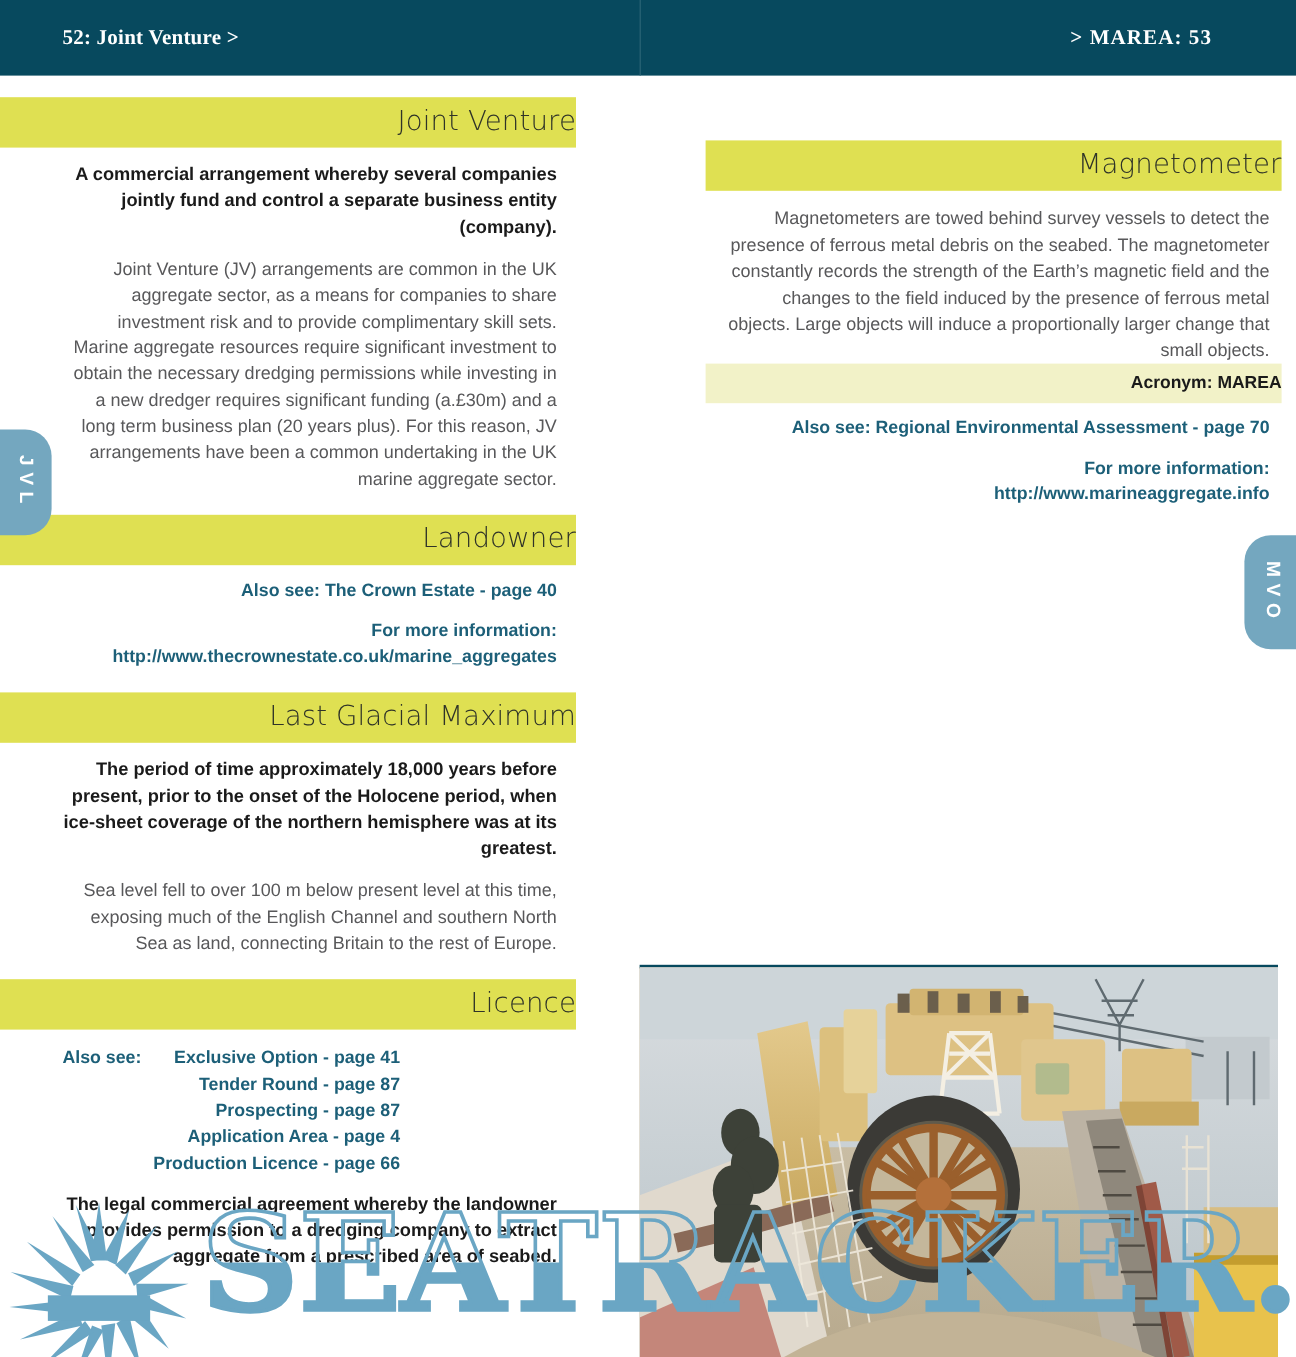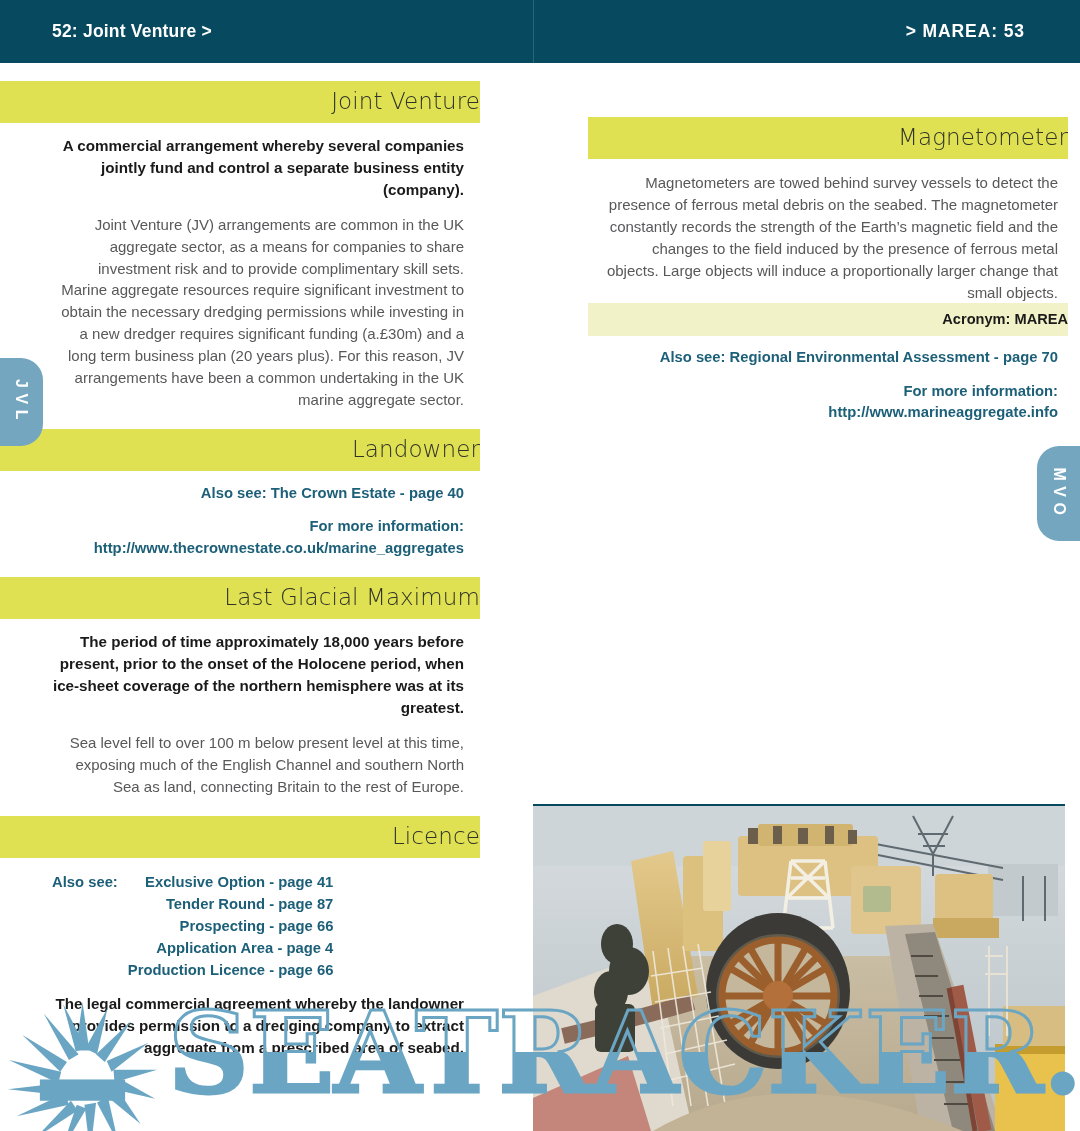--- a/index.html
+++ b/index.html
@@ -21,31 +21,32 @@
   }
 
   
   .header {
     position: absolute;
     left: 0; top: 0;
     width: 1080px; height: 63px;
     background: #07495e;
     display: flex;
     align-items: center;
+    font-family: Liberation Serif, serif;
   }
   .header-left {
     width: 534px; height: 63px;
     display: flex; align-items: center;
     padding-left: 52px;
     border-right: 1px solid #2b6577;
   }
   .header-right {
     width: 546px; height: 45px;
     display: flex; align-items: center; justify-content: flex-end;
-    padding-right: 55px;
+    padding-right: 70px;
   }
   .header-text {
     color: #ffffff;
     font-size: 17.5px;
     font-weight: bold;
     letter-spacing: 0.2px;
     white-space: nowrap;
   }
   .header-text.right { letter-spacing: 0.9px; }
 
@@ -236,21 +237,21 @@
 
     <div class="band">
       <div class="band-title">Licence</div>
     </div>
     <div class="block">
       <div class="ref-list">
         <span class="ref-label">Also see:</span>
         <ul>
           <li>Exclusive Option - page 41</li>
           <li>Tender Round - page 87</li>
-          <li>Prospecting - page 66</li>
+          <li>Prospecting - page 87</li>
           <li>Application Area - page 4</li>
           <li>Production Licence - page 66</li>
         </ul>
       </div>
       <p class="lede">The legal commercial agreement whereby the landowner provides permission to a dredging company to extract aggregate from a prescribed area of seabed.</p>
     </div>
 
   </div>
 
   <div class="col col-right">

